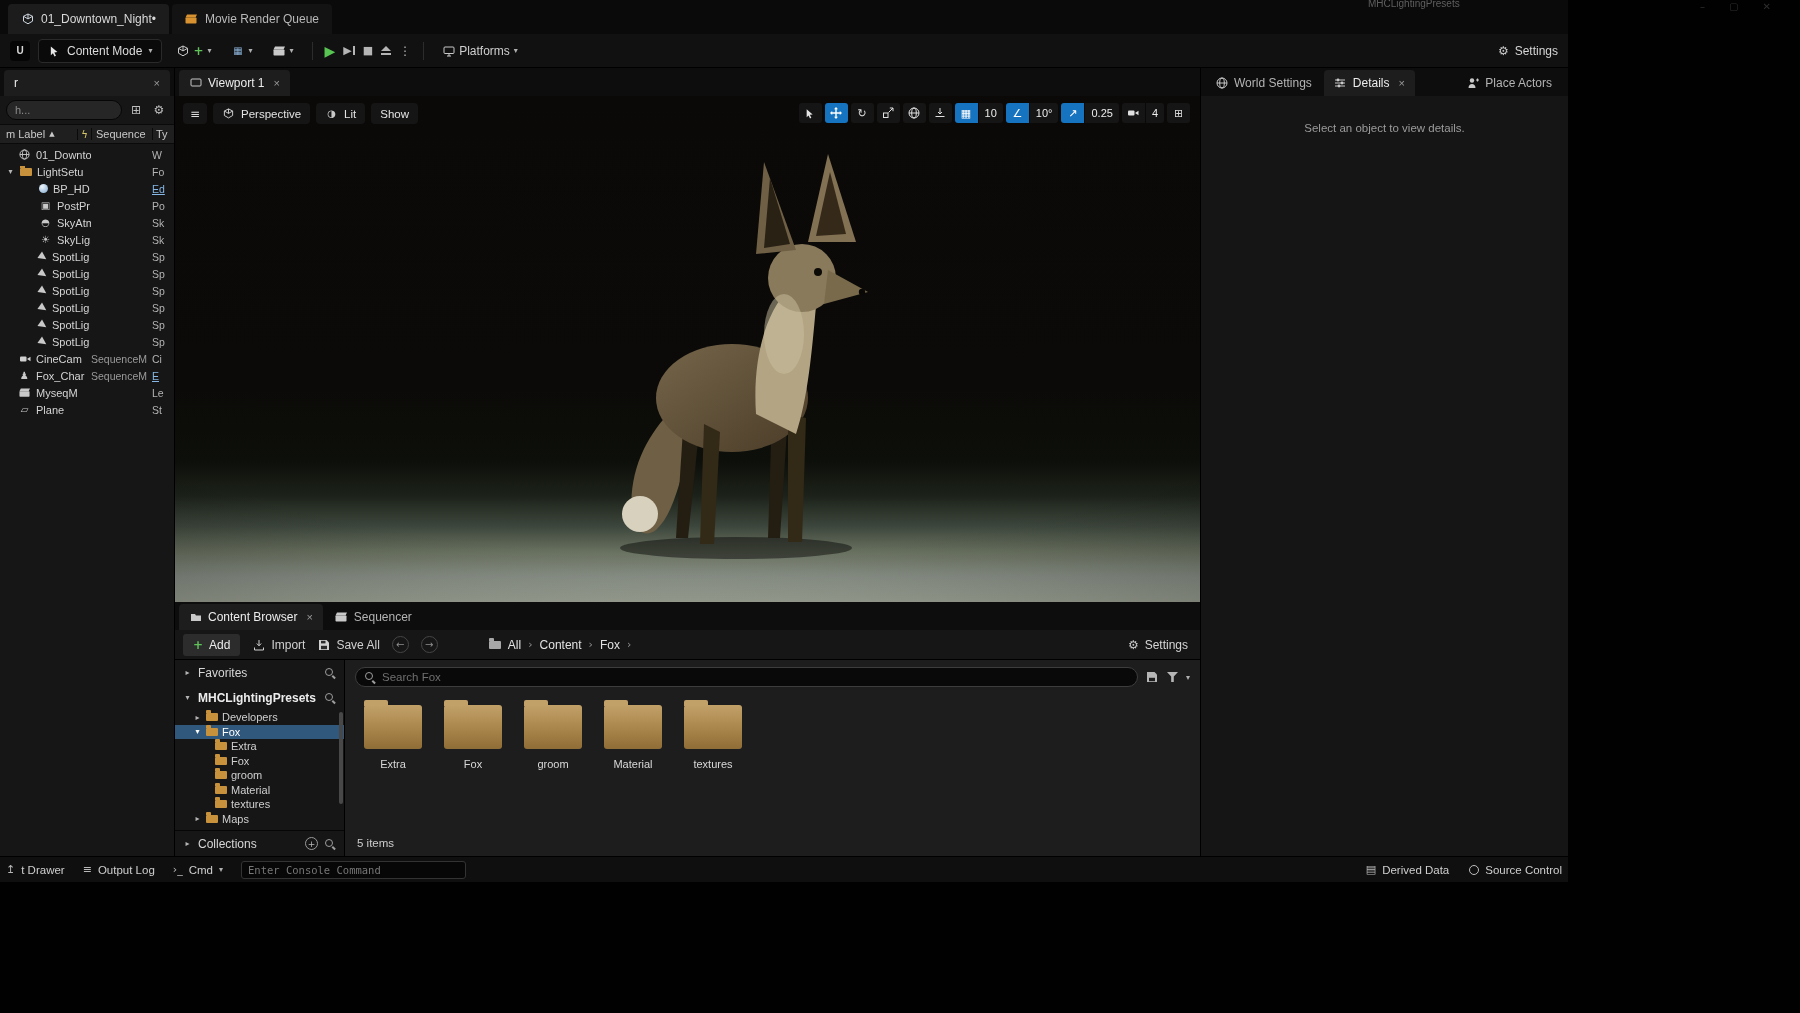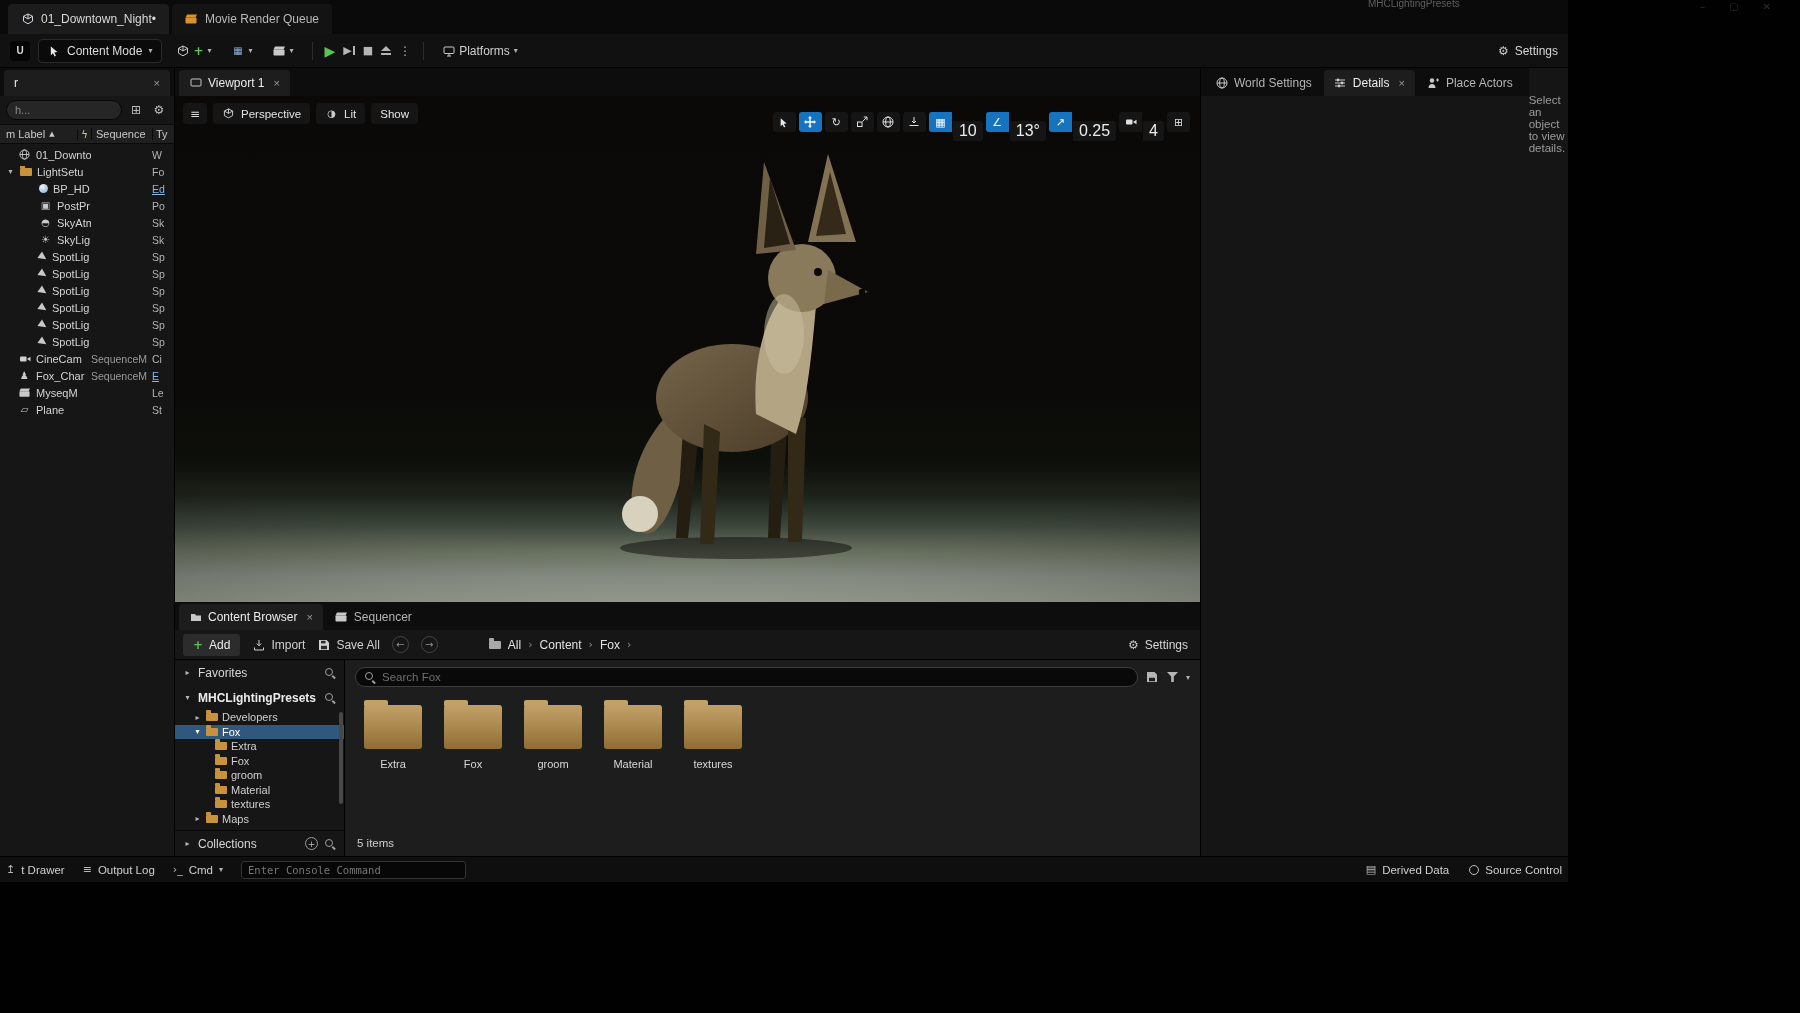--- a/index.html
+++ b/index.html
@@ -77,21 +77,21 @@
  linear-gradient(180deg,#0a0907 0%,#0b0a08 58%,#0d0f0a 72%,#1c2219 79%,#3d463c 85%,#68705f 90%,#8b9288 95%,#a2a89a 100%);}
 .fox{position:absolute;left:405px;top:38px;}
 .vp-left{position:absolute;top:7px;left:8px;display:flex;gap:6px;align-items:center;}
 .vp-btn{height:21px;padding:0 9px;background:rgba(23,23,23,0.9);border-radius:4px;display:flex;align-items:center;gap:6px;font-size:11.5px;color:#e3e3e3;}
 .vp-ham{width:24px;height:21px;background:rgba(23,23,23,0.9);border-radius:4px;display:flex;align-items:center;justify-content:center;color:#ddd;font-size:12px;}
 .vp-right{position:absolute;top:7px;right:10px;display:flex;gap:3px;align-items:center;}
 .vt{width:23px;height:20px;background:rgba(23,23,23,0.9);border-radius:3px;display:flex;align-items:center;justify-content:center;color:#ddd;font-size:11px;}
 .vt.on{background:#1673c0;color:#fff;}
 .grp{display:flex;align-items:center;}
 .grp .vt{border-radius:3px 0 0 3px;}
-.vval{height:20px;background:rgba(23,23,23,0.9);border-radius:0 3px 3px 0;padding:0 6px;color:#ececec;font-size:16px;display:flex;align-items:center;margin-left:1px;margin-top:18px;}
+.vval{height:20px;background:rgba(23,23,23,0.9);border-radius:0 3px 3px 0;padding:0 6px;color:#ececec;font-size:11px;display:flex;align-items:center;margin-left:1px;}
 
 
 .cb-toolbar{height:30px;display:flex;align-items:center;gap:12px;padding:0 8px;background:#161616;border-bottom:1px solid #000;flex:0 0 auto;}
 .addbtn{height:22px;padding:0 10px;background:#2c2c2c;border-radius:3px;display:flex;gap:6px;align-items:center;color:#ececec;}
 .cb-act{display:flex;gap:6px;align-items:center;color:#d0d0d0;}
 .navcirc{width:17px;height:17px;border:1px solid #454545;border-radius:50%;display:flex;align-items:center;justify-content:center;color:#8f8f8f;font-size:10px;}
 .crumbs{display:flex;align-items:center;gap:7px;margin-left:39px;}
 .crumb{color:#e2e2e2;}
 .csep{color:#8f8f8f;font-size:11px;}
 .cb-right{margin-left:auto;display:flex;gap:6px;align-items:center;color:#d6d6d6;padding-right:4px;}
@@ -116,21 +116,21 @@
 .searchbox input::placeholder{color:#6f6f6f;}
 .funnel{width:11px;height:10px;background:#b5b5b5;clip-path:polygon(0 0,100% 0,62% 45%,62% 100%,38% 100%,38% 45%);display:inline-block;}
 .tiles{display:flex;gap:4px;padding:14px 10px 0 10px;flex:0 0 auto;}
 .tile{width:76px;display:flex;flex-direction:column;align-items:center;gap:9px;}
 .bigfolder{width:58px;height:44px;background:linear-gradient(180deg,#c2a169 0%,#a8854a 55%,#8f6d36 100%);border-radius:3px;position:relative;}
 .bigfolder::before{content:'';position:absolute;top:-5px;left:0;width:24px;height:6px;background:#c2a169;border-radius:2px 2px 0 0;}
 .tile-label{font-size:11px;color:#d8d8d8;}
 .cb-status{margin-top:auto;padding:4px 12px 7px 12px;font-size:11.5px;color:#cdcdcd;flex:0 0 auto;}
 
 
-.details{width:368px;flex:0 0 auto;background:#151515;border-left:1px solid #000;display:flex;flex-direction:row;min-height:0;}
+.details{width:368px;flex:0 0 auto;background:#151515;border-left:1px solid #000;display:flex;flex-direction:column;min-height:0;}
 .details .panel-tabs{padding-right:6px;}
 .pa-tab{margin-left:auto;}
 .details-body{flex:1;display:flex;justify-content:center;padding-top:26px;font-size:11.5px;color:#9b9b9b;}
 
 
 .statusbar{height:26px;background:#0f0f0f;border-top:1px solid #000;display:flex;align-items:center;gap:18px;padding:0 6px;font-size:11.5px;color:#cfcfcf;flex:0 0 auto;overflow:hidden;}
 .sb-item{display:flex;align-items:center;gap:6px;white-space:nowrap;}
 .sb-ic{color:#b9b9b9;font-size:11px;}
 .console{width:225px;height:18px;background:#070707;border:1px solid #333;border-radius:3px;display:flex;align-items:center;padding:0 6px;}
 .console input{font-family:"DejaVu Sans Mono","Liberation Mono",monospace;font-size:10.5px;color:#9a9a9a;background:transparent;border:0;outline:0;width:100%;}
@@ -538,21 +538,21 @@
                     <path d="M6 1v6M4 5l2 2 2-2M1.5 9.5h9"></path>
                   </g>
                 </svg>
               </span>
           <span class="grp">
             <span class="vt on g">▦</span>
             <span class="vval">10</span>
           </span>
           <span class="grp">
             <span class="vt on g">∠</span>
-            <span class="vval">13°</span>
+            <span class="vval">10°</span>
           </span>
           <span class="grp">
             <span class="vt on g">↗</span>
             <span class="vval">0.25</span>
           </span>
           <span class="grp">
             <span class="vt">
                   <svg width="12" height="12" viewBox="0 0 12 12">
                     <g fill="#e0e0e0">
                       <rect x="1" y="3.5" width="6.5" height="5" rx="1"></rect>

